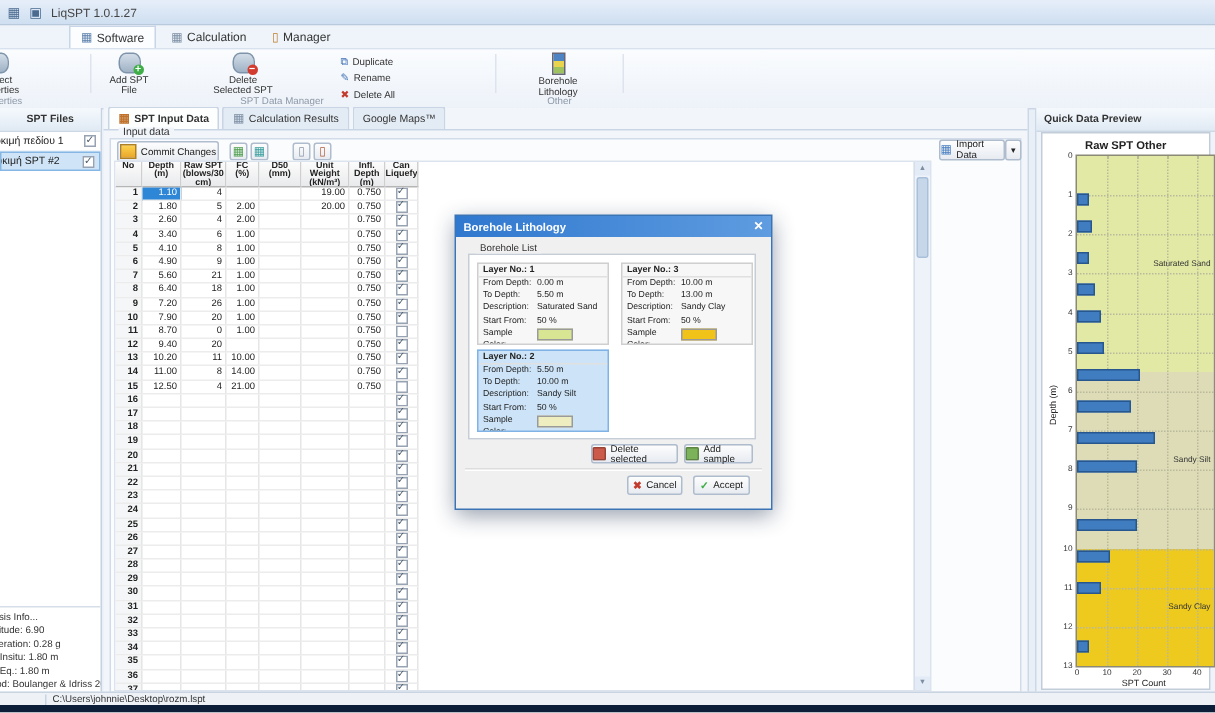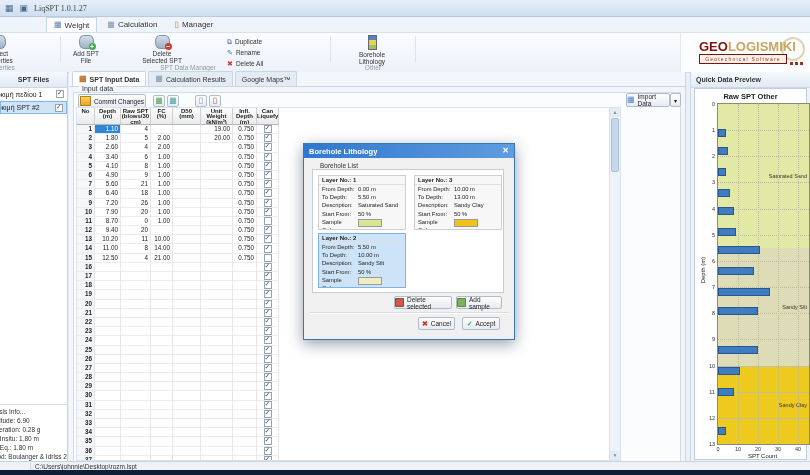--- a/index.html
+++ b/index.html
@@ -4,21 +4,21 @@
 <style>
   html,body{margin:0;padding:0;}
   body{width:810px;height:475px;position:relative;overflow:hidden;
        font-family:"Liberation Sans",sans-serif;background:#e9eff7;
        -webkit-font-smoothing:antialiased;}
   
   .titlebar{position:absolute;top:0;left:0;right:0;height:17px;
     background:linear-gradient(#e6eef9,#cfdff1);border-bottom:1px solid #b9cadd;
     display:flex;align-items:center;gap:6px;padding-left:5px;box-sizing:border-box;}
   .ti{font-size:9px;line-height:9px;color:#4a6a8f;}
-  .title-text{font-size:8px;color:#444;font-family:Liberation Serif, serif;}
+  .title-text{font-size:8px;color:#444;}
   
   .ribbon-tabs{position:absolute;top:17px;left:0;right:0;height:16px;background:#eff4fa;
     border-bottom:1px solid #d8e1ee;display:flex;align-items:flex-end;padding-left:46px;gap:3px;box-sizing:border-box;}
   .ribbon-tab{font-size:8px;color:#333;height:15px;box-sizing:border-box;display:flex;align-items:center;gap:3px;padding:0 7px;}
   .ribbon-tab.active{background:#fbfdfe;border:1px solid #c7d5e6;border-bottom:none;}
   .tabico{font-size:8px;line-height:8px;color:#5c80ad;}
   .tabico.calc{color:#7c8ea3;} .tabico.rep{color:#c07b2a;}
   
   .ribbon-body{position:absolute;top:33px;left:0;right:0;height:39px;
     background:linear-gradient(#fafcfe,#edf2f9);border-bottom:1px solid #ccd6e4;}
@@ -142,21 +142,21 @@
 
   <div class="titlebar">
     <span class="ti">▦</span>
     <span class="ti">▣</span>
     <span class="title-text">LiqSPT 1.0.1.27</span>
   </div>
 
   <div class="ribbon-tabs">
     <div class="ribbon-tab active">
       <span class="tabico">▦</span>
-      <span>Weight</span>
+      <span>Software</span>
     </div>
     <div class="ribbon-tab">
       <span class="tabico calc">▦</span>
       <span>Calculation</span>
     </div>
     <div class="ribbon-tab">
       <span class="tabico rep">▯</span>
       <span>Manager</span>
     </div>
   </div>
@@ -194,32 +194,20 @@
     <div class="rbtn" style="left:348px;">
       <span class="bh-icon"></span>
       <span>Borehole
 Lithology</span>
     </div>
     <div class="rsep" style="left:415px;"></div>
     <div class="ribbon-grouplabel" style="left:-40px;width:80px;">Properties</div>
     <div class="ribbon-grouplabel" style="left:108px;width:160px;">SPT Data Manager</div>
     <div class="ribbon-grouplabel" style="left:333px;width:80px;">Other</div>
 
-    <div class="logo-panel">
-      <div class="logo-cross"></div>
-      <div class="logo-row">
-        <span class="logo-geo">GEO</span><span class="logo-rest">LOGISMIKI</span>
-      </div>
-      <div class="logo-sub">Geotechnical Software</div>
-      <div class="logo-sq">
-          <span></span>
-          <span></span>
-          <span></span>
-        </div>
-    </div>
   </div>
 
   <div class="sidebar">
     <div class="panel-hd">SPT Files</div>
     <div class="sidebar-item">
       <span class="lbl">Δοκιμή πεδίου 1</span>
       <span class="cb checked"></span>
     </div>
     <div class="sidebar-item selected">
       <span class="lbl">Δοκιμή SPT #2</span>

